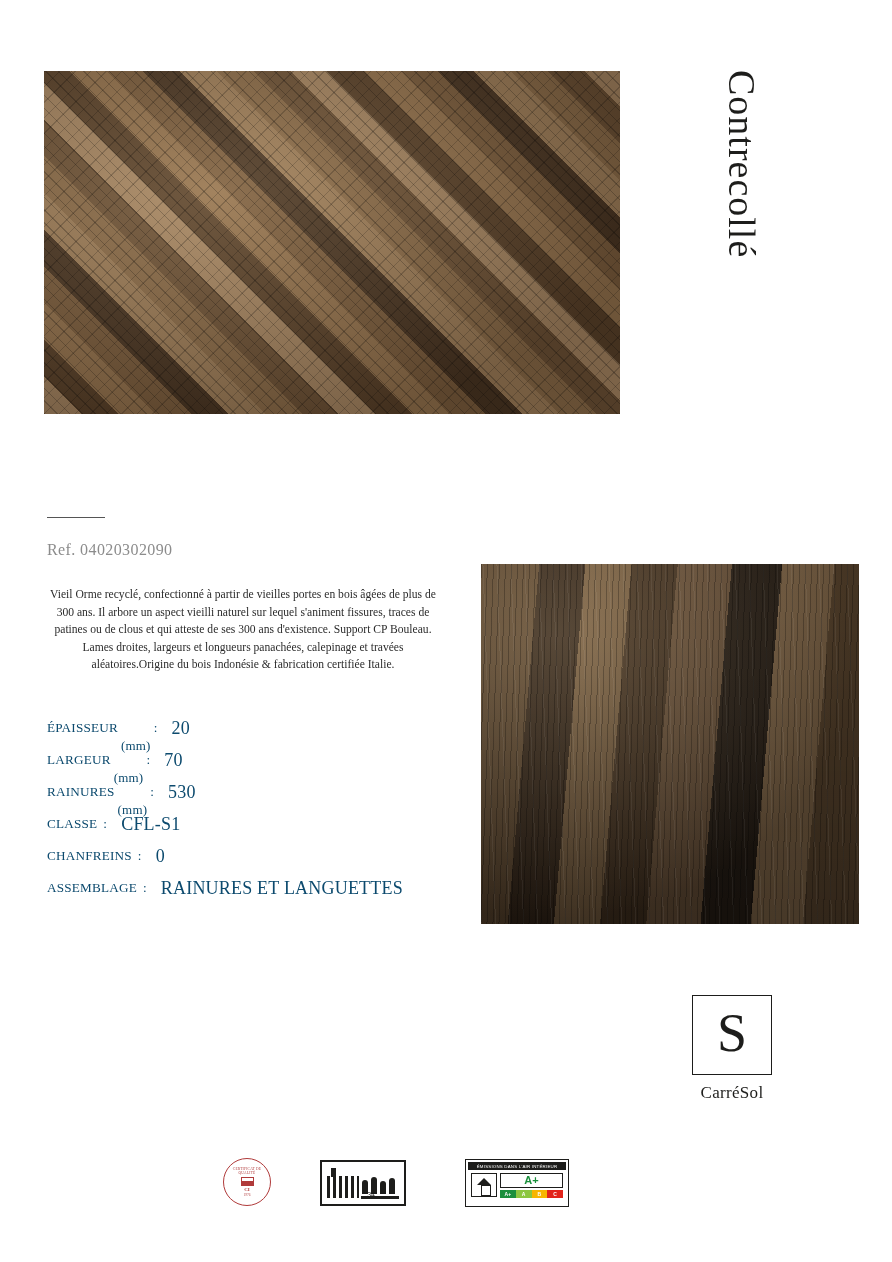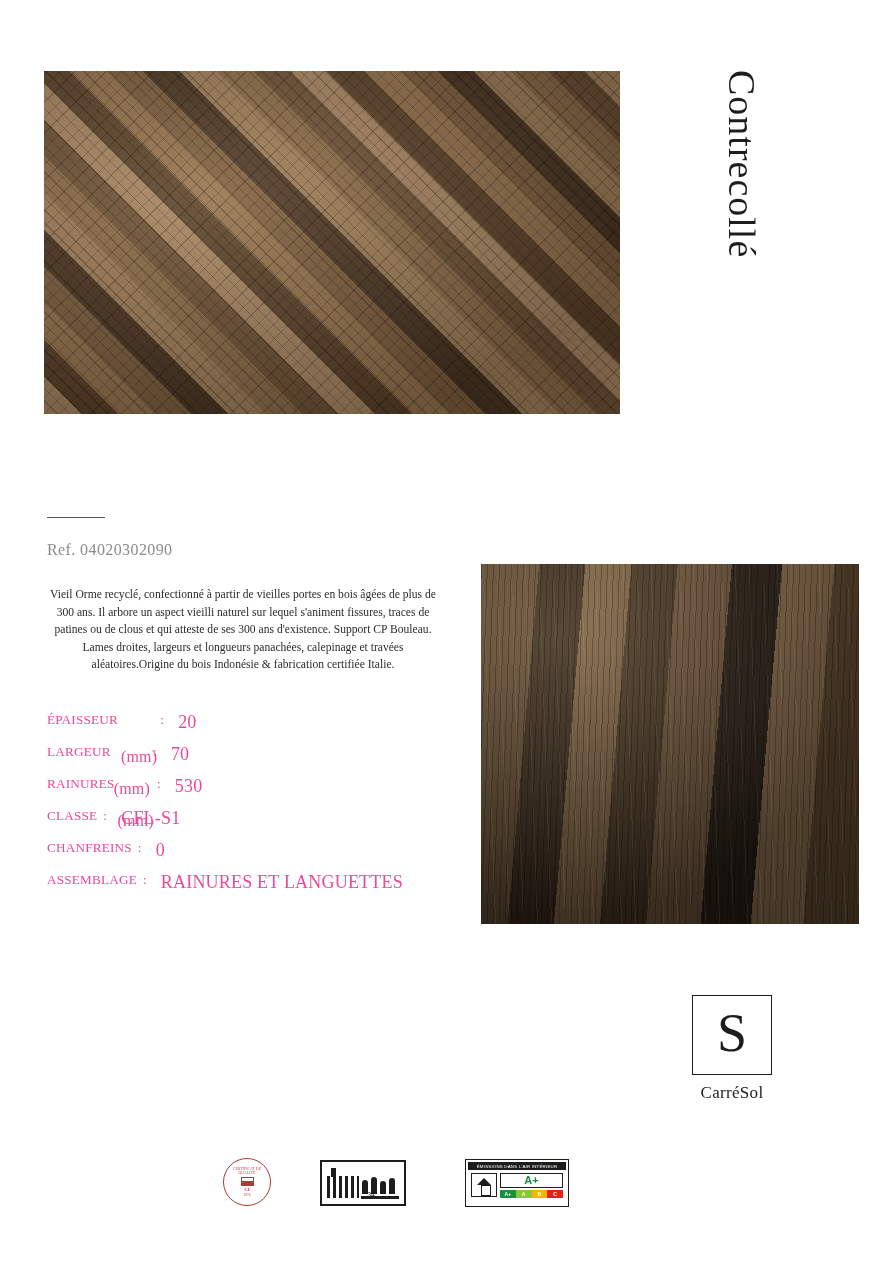--- a/index.html
+++ b/index.html
@@ -122,28 +122,28 @@
 
   
   .specs {
     position: absolute;
     left: 47px;
     top: 712px;
     width: 420px;
   }
   .spec-row {
     display: flex;
-    align-items: flex-start;
+    align-items: center;
     height: 32px;
     font-size: 13.2px;
-    color: #ec4899;
+    color: #0c4a6e;
     letter-spacing: 0.2px;
   }
   .spec-label { white-space: nowrap; }
-  .spec-unit { font-size: 16px; margin-left: 3px; margin-top: 36px; }
+  .spec-unit { font-size: 13px; margin-left: 3px; margin-top: 36px; }
   .spec-colon { margin-left: 3px; margin-right: 14px; }
   .spec-value { font-size: 18px; }
 
   
   .photo2 {
     position: absolute;
     left: 481px;
     top: 564px;
     width: 378px;
     height: 360px;

